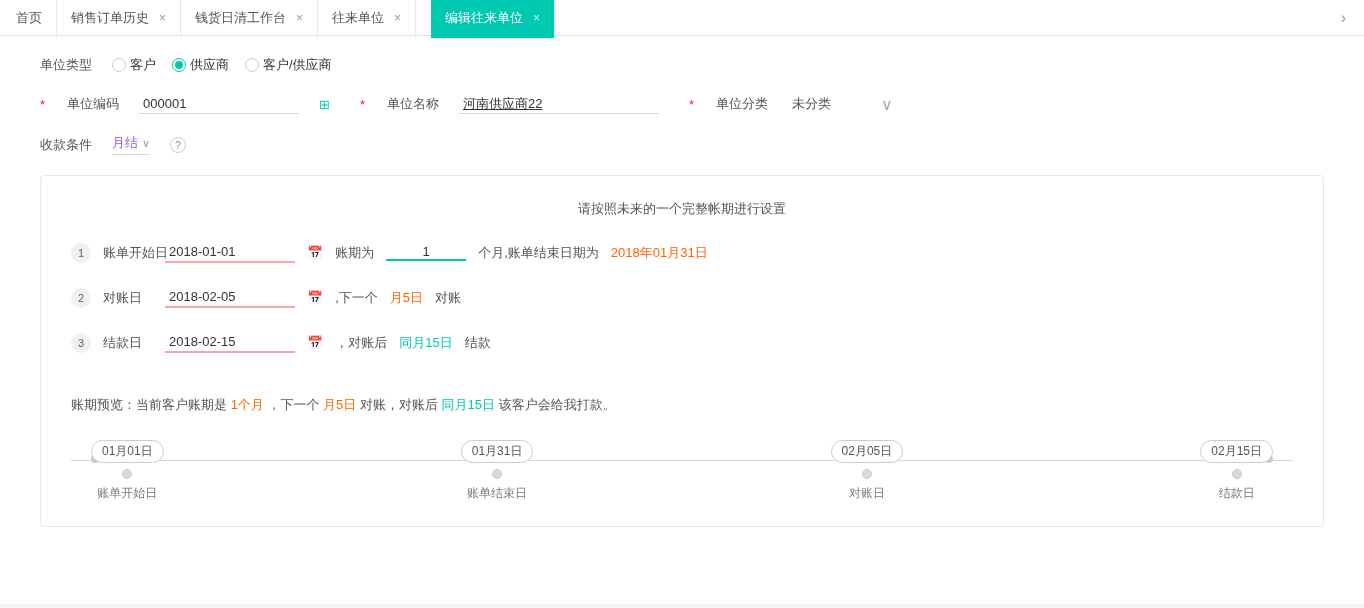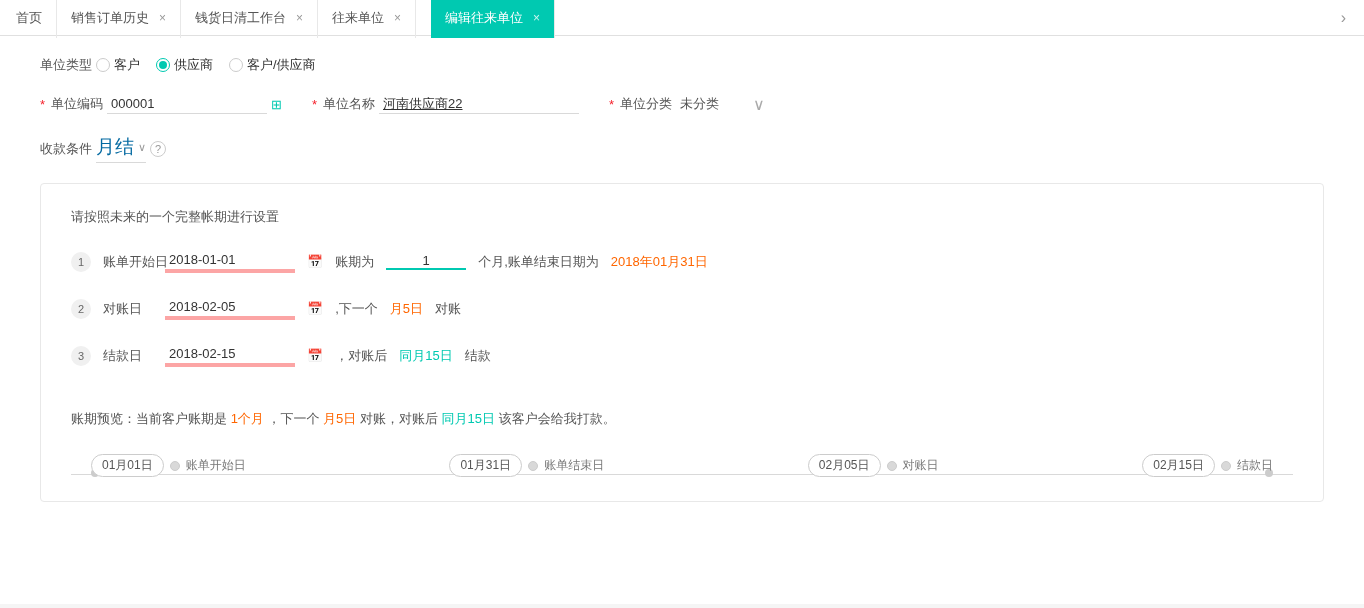--- a/index.html
+++ b/index.html
@@ -59,21 +59,21 @@
     .form-row {
       display: flex;
       align-items: center;
       margin-bottom: 20px;
       gap: 30px;
     }
 
     .form-field {
       display: flex;
       align-items: center;
-      gap: 4px;
+      gap: 20px;
     }
 
     .form-label {
       color: #555;
       white-space: nowrap;
       font-size: 13px;
     }
 
     .required-star {
       color: #f5222d;
@@ -126,22 +126,22 @@
 
     
     .select-wrapper {
       display: flex;
       align-items: center;
       gap: 4px;
       border-bottom: 1px solid #d9d9d9;
       padding-bottom: 2px;
     }
     .select-value {
-      color: #0369a1;
-      font-size: 19px;
+      color: #8b5cf6;
+      font-size: 13px;
       cursor: pointer;
       font-family: Liberation Serif, serif;
     }
     .chevron-icon { color: #999; font-size: 11px; cursor: pointer; }
 
     .help-icon {
       width: 16px;
       height: 16px;
       border-radius: 50%;
       border: 1px solid #ccc;
@@ -164,20 +164,21 @@
       border: 1px solid #e8e8e8;
       border-radius: 4px;
       padding: 24px 30px;
       background: #fff;
     }
 
     .panel-title {
       font-size: 13px;
       color: #555;
       margin-bottom: 24px;
+      text-align: center;
     }
 
     
     .setting-row {
       display: flex;
       align-items: center;
       margin-bottom: 24px;
       gap: 12px;
     }
     .row-num {
@@ -194,21 +195,21 @@
     }
     .row-label {
       color: #555;
       white-space: nowrap;
       font-size: 13px;
       width: 50px;
     }
     .date-value {
       font-size: 13px;
       color: #333;
-      border-bottom: 4px solid #fca5a5;
+      border-bottom: 2px solid #fca5a5;
       padding: 2px 4px;
       width: 130px;
     }
     .period-input {
       border: none;
       border-bottom: 2px solid #00c9b1;
       outline: none;
       font-size: 13px;
       width: 80px;
       text-align: center;
@@ -236,21 +237,21 @@
     }
     .timeline-nodes {
       display: flex;
       width: 100%;
       justify-content: space-between;
       position: relative;
       z-index: 1;
     }
     .timeline-node {
       display: flex;
-      flex-direction: row;
+      flex-direction: column;
       align-items: center;
       gap: 6px;
     }
     .node-dot {
       width: 10px;
       height: 10px;
       border-radius: 50%;
       background: #d9d9d9;
       border: 1px solid #ccc;
     }

